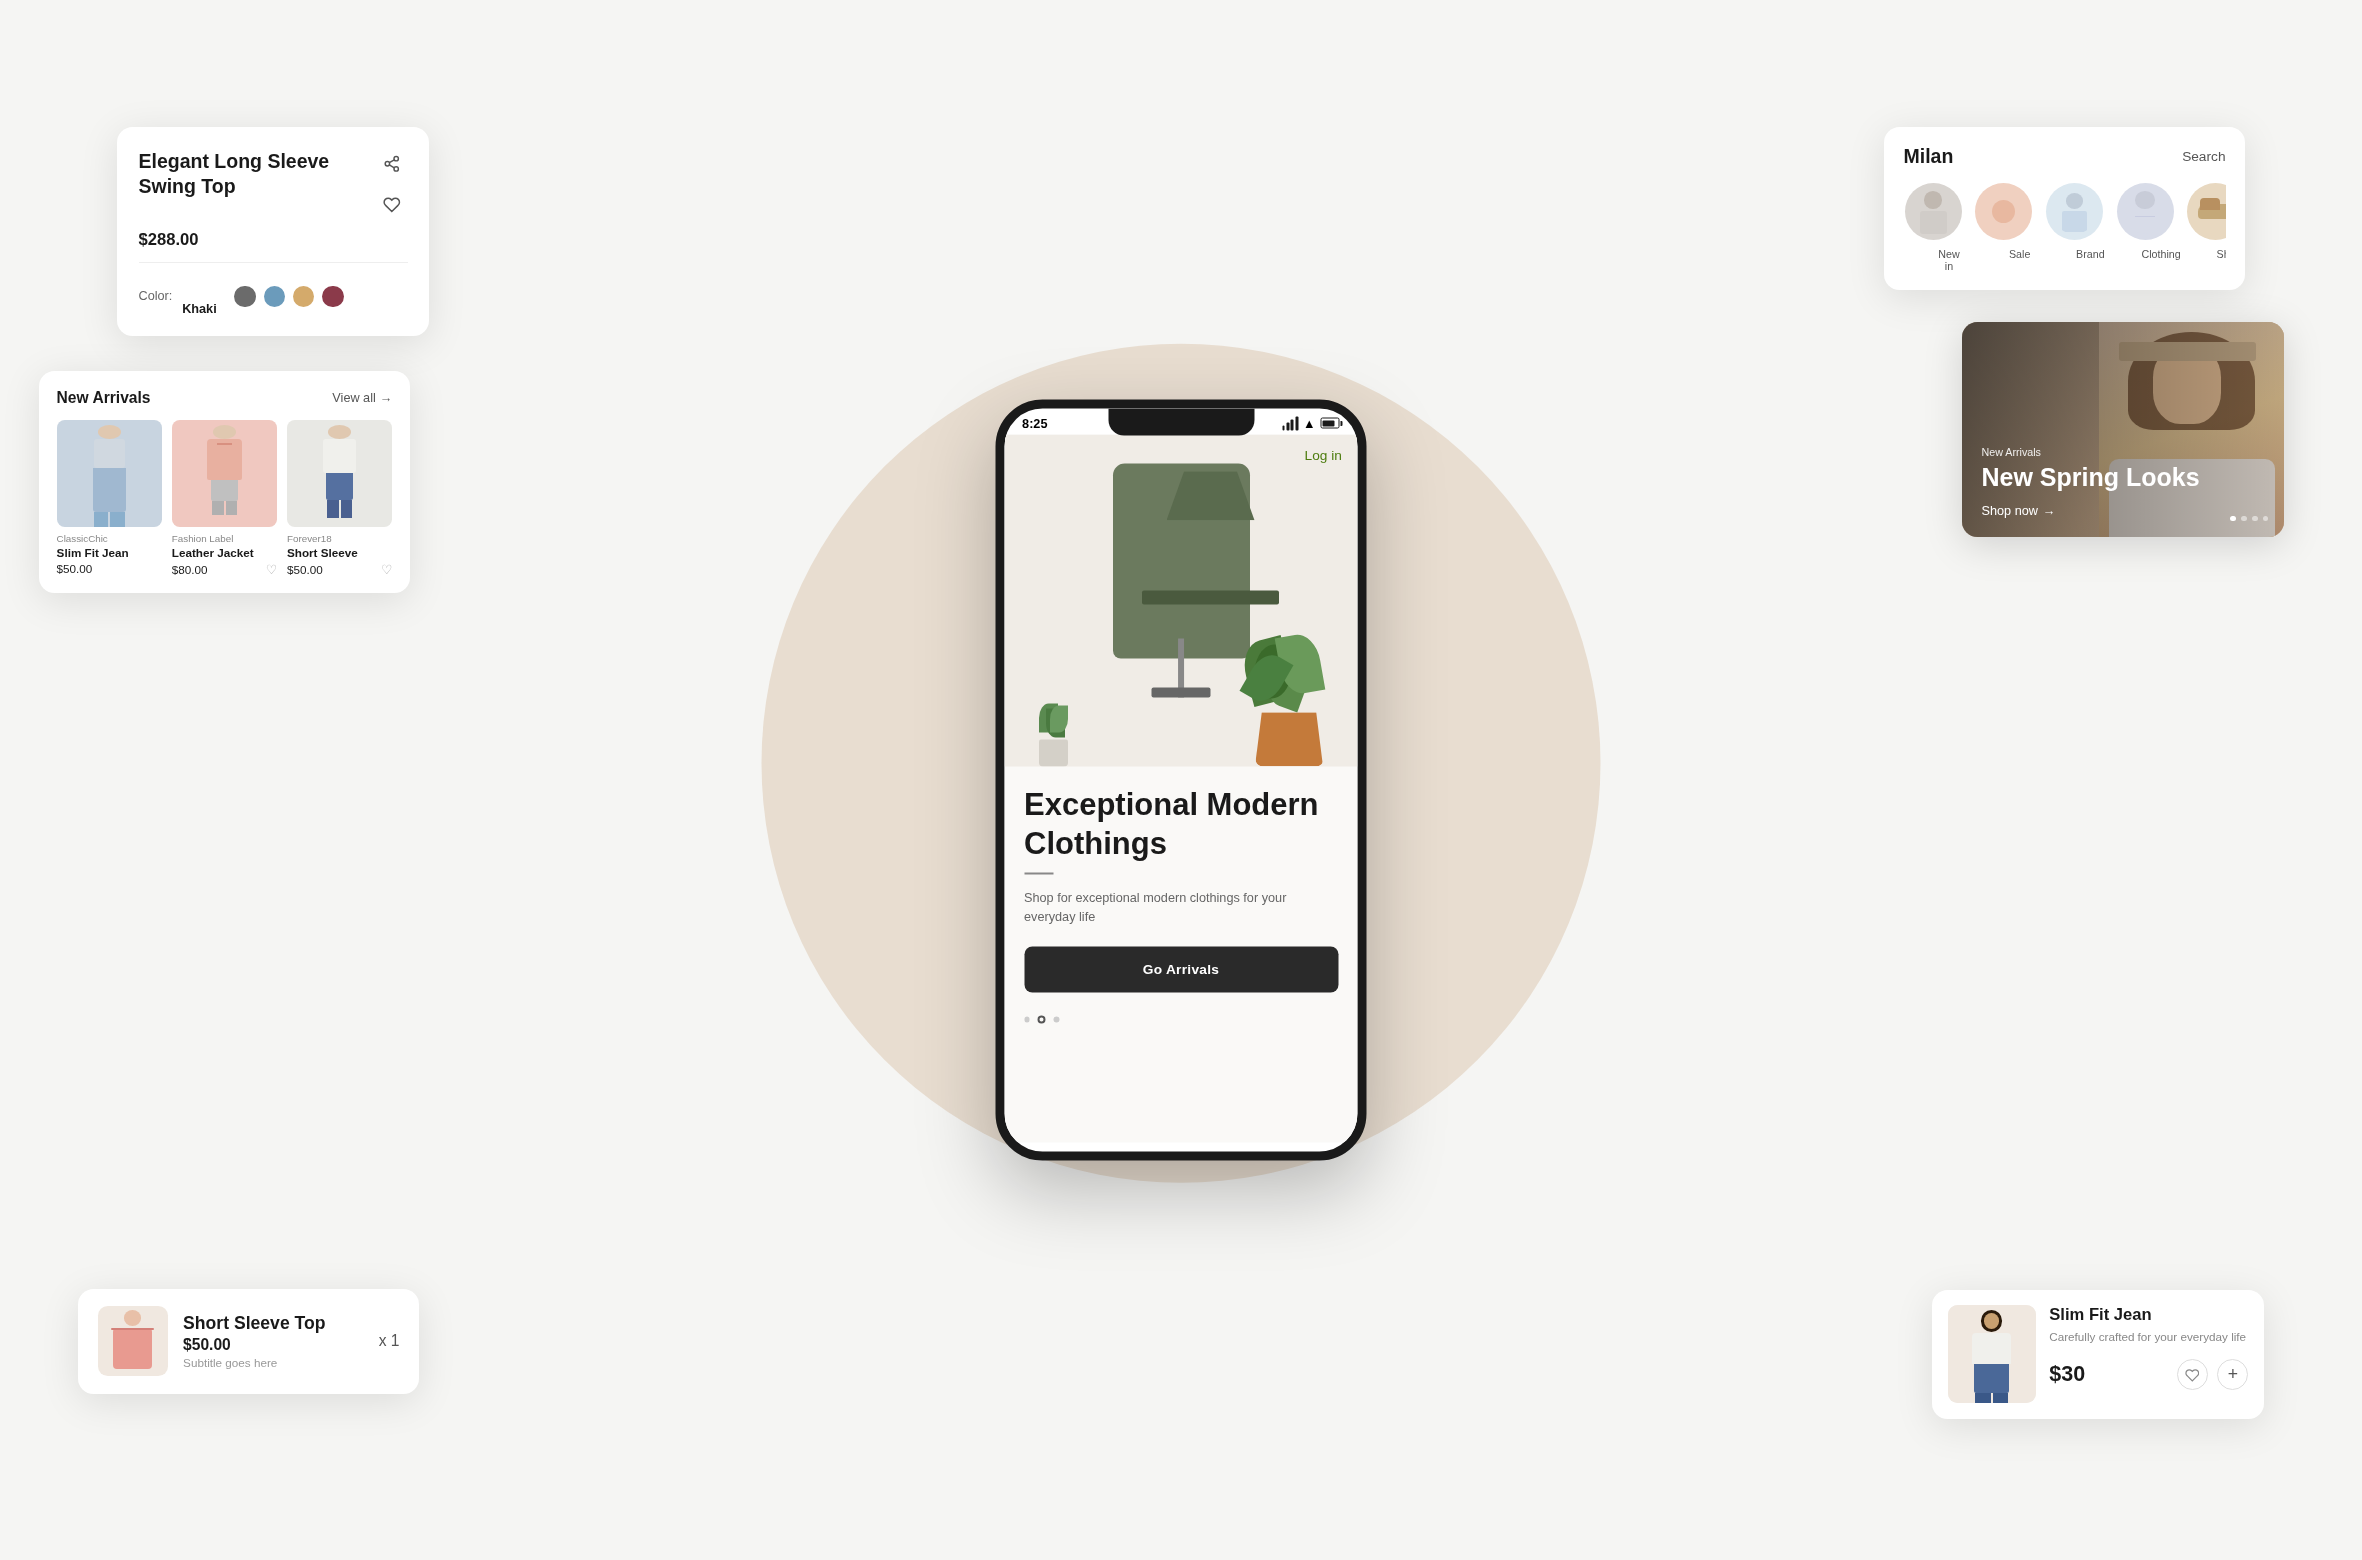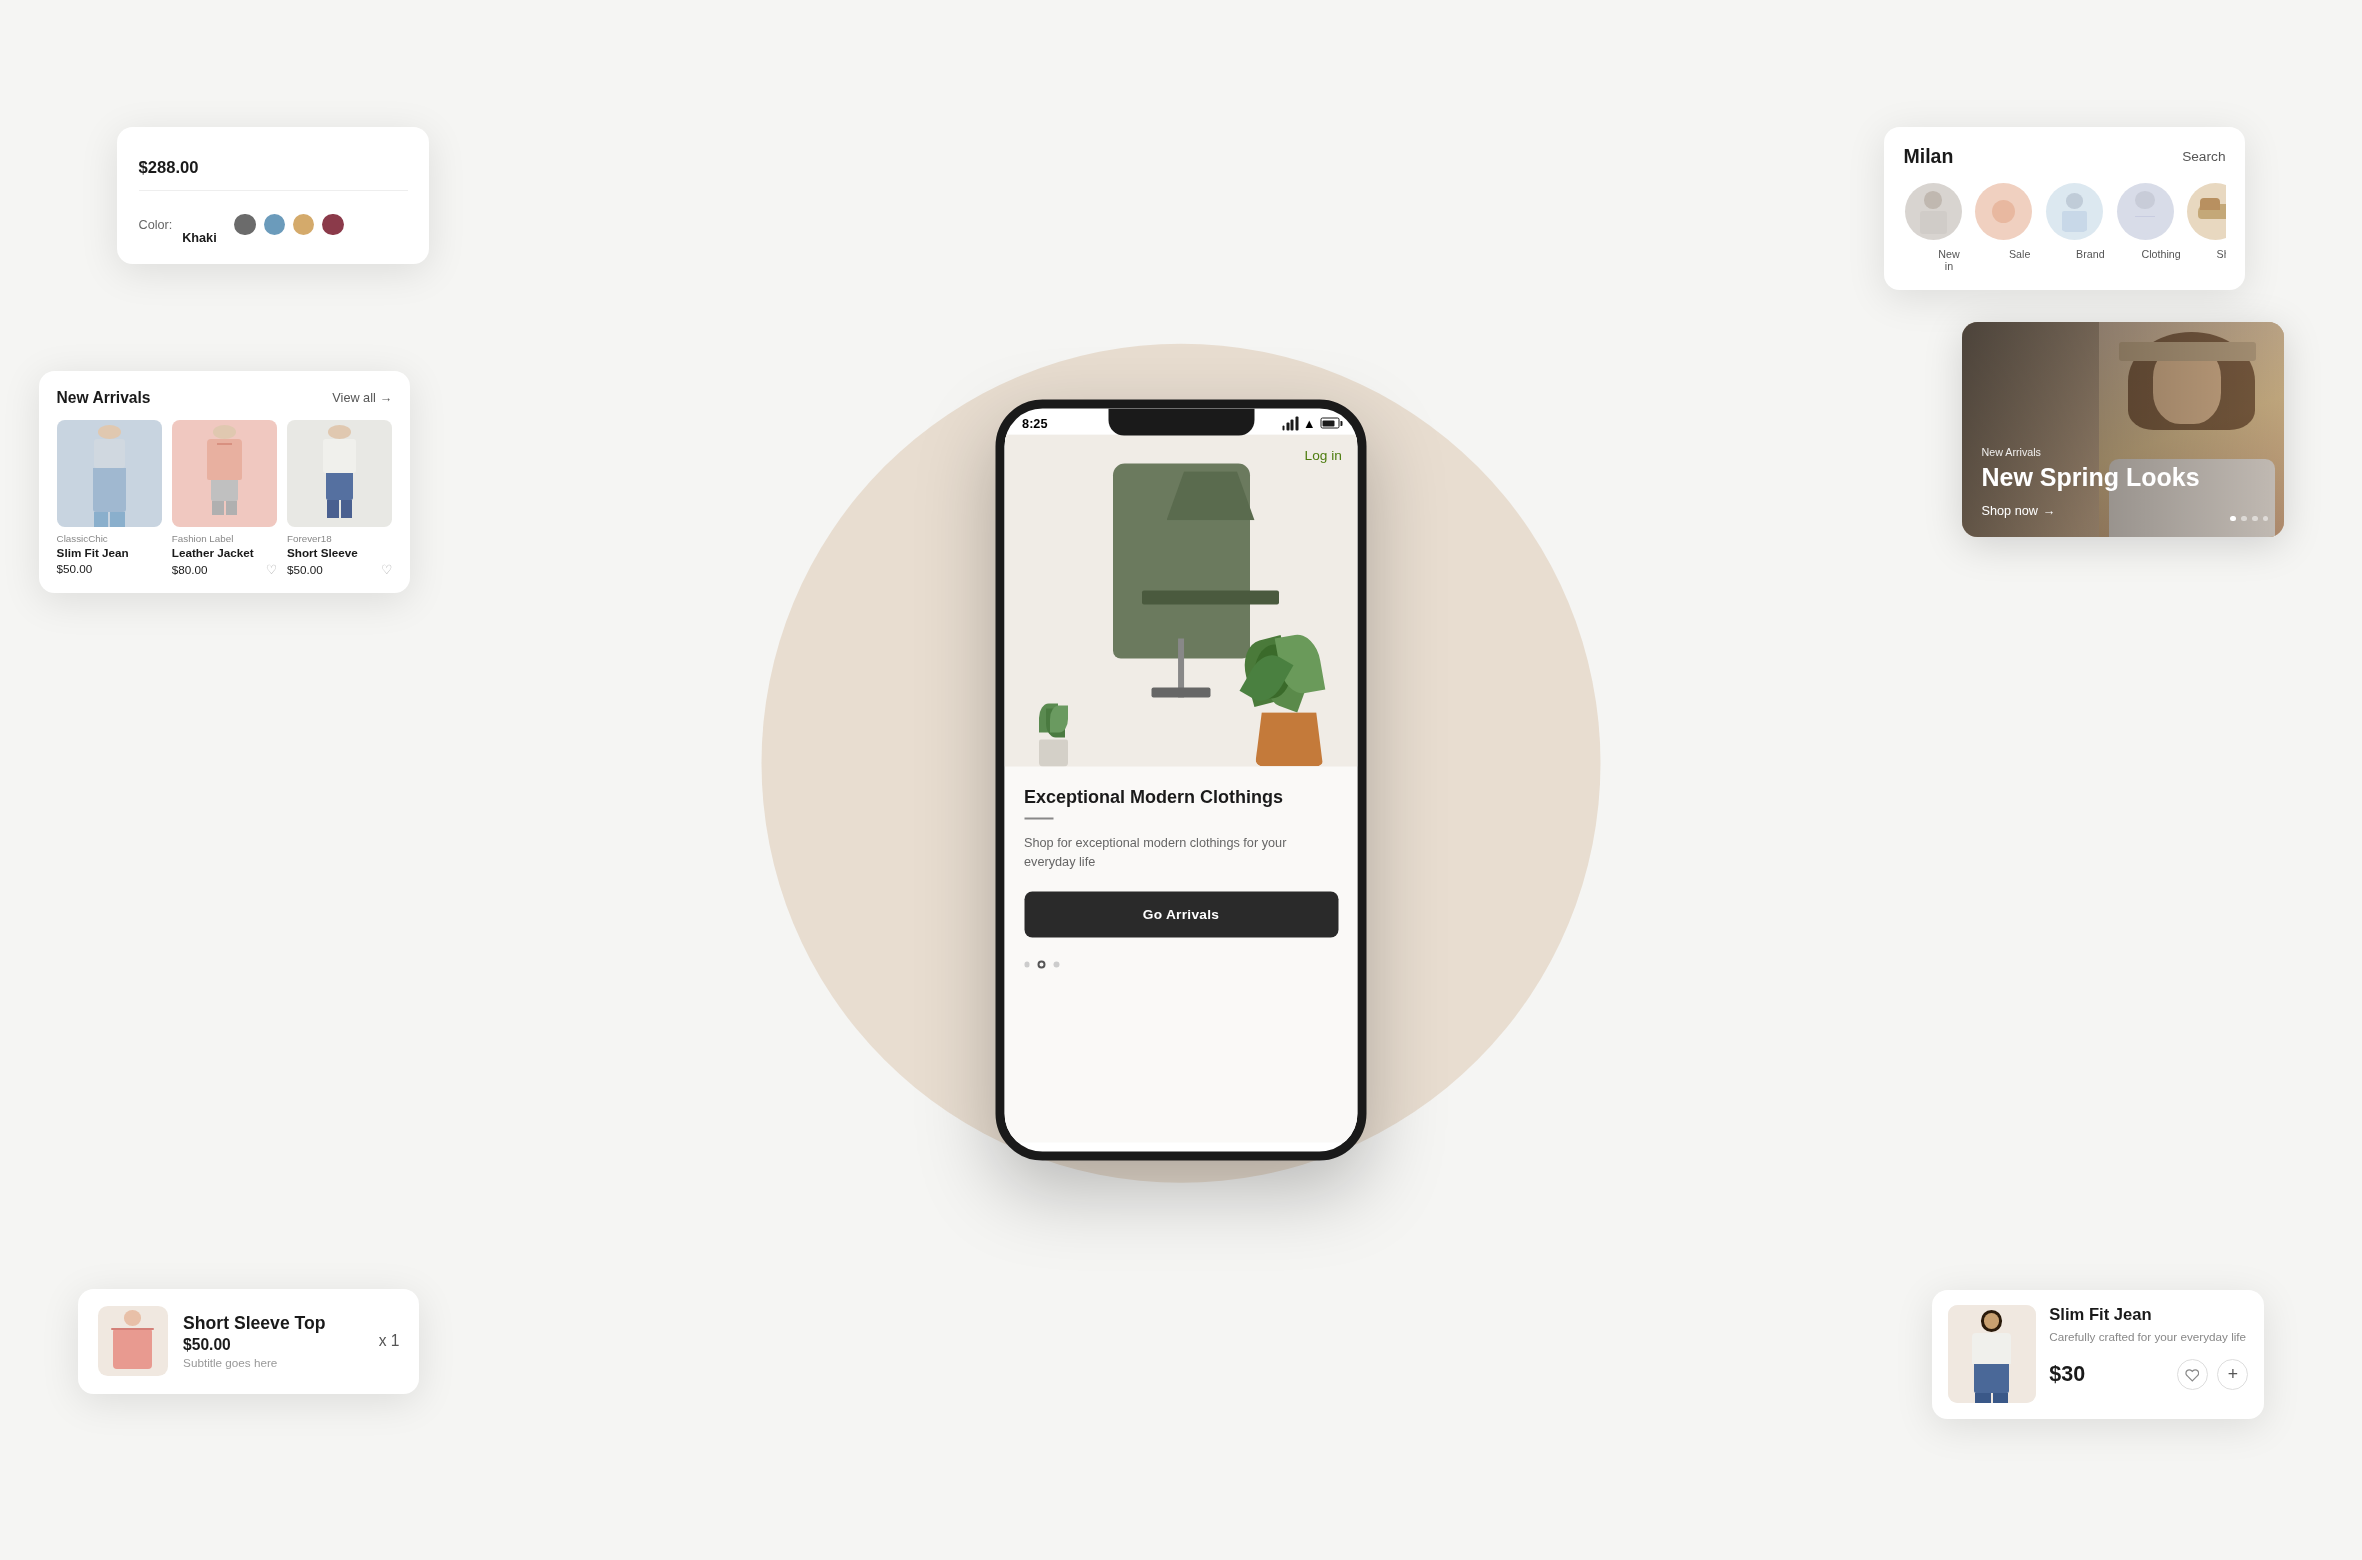--- a/index.html
+++ b/index.html
@@ -209,21 +209,21 @@
       left: 50%;
       transform: translateX(-50%);
       width: 39px;
       height: 39px;
     }
 
     .phone-body-content {
       padding: 19.5px 19.5px 9.8px;
     }
     .phone-headline {
-      font-size: 18px;
+      font-size: 31px;
       font-weight: 700;
       color: #1a1a1a;
       line-height: 1.25;
       margin-bottom: 9.8px;
     }
     .phone-divider {
       width: 29px;
       height: 2px;
       background: #888;
       margin-bottom: 13.7px;
@@ -771,20 +771,39 @@
 
       <div class="phone-dots">
         <div class="dot"></div>
         <div class="dot ring"></div>
         <div class="dot"></div>
       </div>
     </div>
   </div>
 
   <div class="card-product-detail">
+    <div class="card-header-row">
+      <h2 class="card-title">Elegant Long Sleeve Swing Top</h2>
+      <div class="card-icons">
+        <div class="icon-circle">
+          <svg width="17.6" height="17.6" viewBox="0 0 24 24" fill="none" stroke="#555" stroke-width="2">
+            <circle cx="18" cy="5" r="3"></circle>
+              <circle cx="6" cy="12" r="3"></circle>
+              <circle cx="18" cy="19" r="3"></circle>
+            <line x1="8.59" y1="13.51" x2="15.42" y2="17.49"></line>
+              <line x1="15.41" y1="6.51" x2="8.59" y2="10.49"></line>
+          </svg>
+        </div>
+        <div class="icon-circle">
+          <svg width="17.6" height="17.6" viewBox="0 0 24 24" fill="none" stroke="#555" stroke-width="2">
+            <path d="M20.84 4.61a5.5 5.5 0 0 0-7.78 0L12 5.67l-1.06-1.06a5.5 5.5 0 0 0-7.78 7.78l1.06 1.06L12 21.23l7.78-7.78 1.06-1.06a5.5 5.5 0 0 0 0-7.78z"></path>
+          </svg>
+        </div>
+      </div>
+    </div>
     <div class="card-price">$288.00</div>
     <div class="card-divider"></div>
     <div class="card-color-row">
       <span class="color-label">Color:</span>
       <span class="color-name">Khaki</span>
       <div class="color-swatches">
         <div class="swatch" style="background:#6b6b6b"></div>
         <div class="swatch" style="background:#6b9bbb"></div>
         <div class="swatch" style="background:#d4aa6b"></div>
         <div class="swatch" style="background:#8b3a4a"></div>

